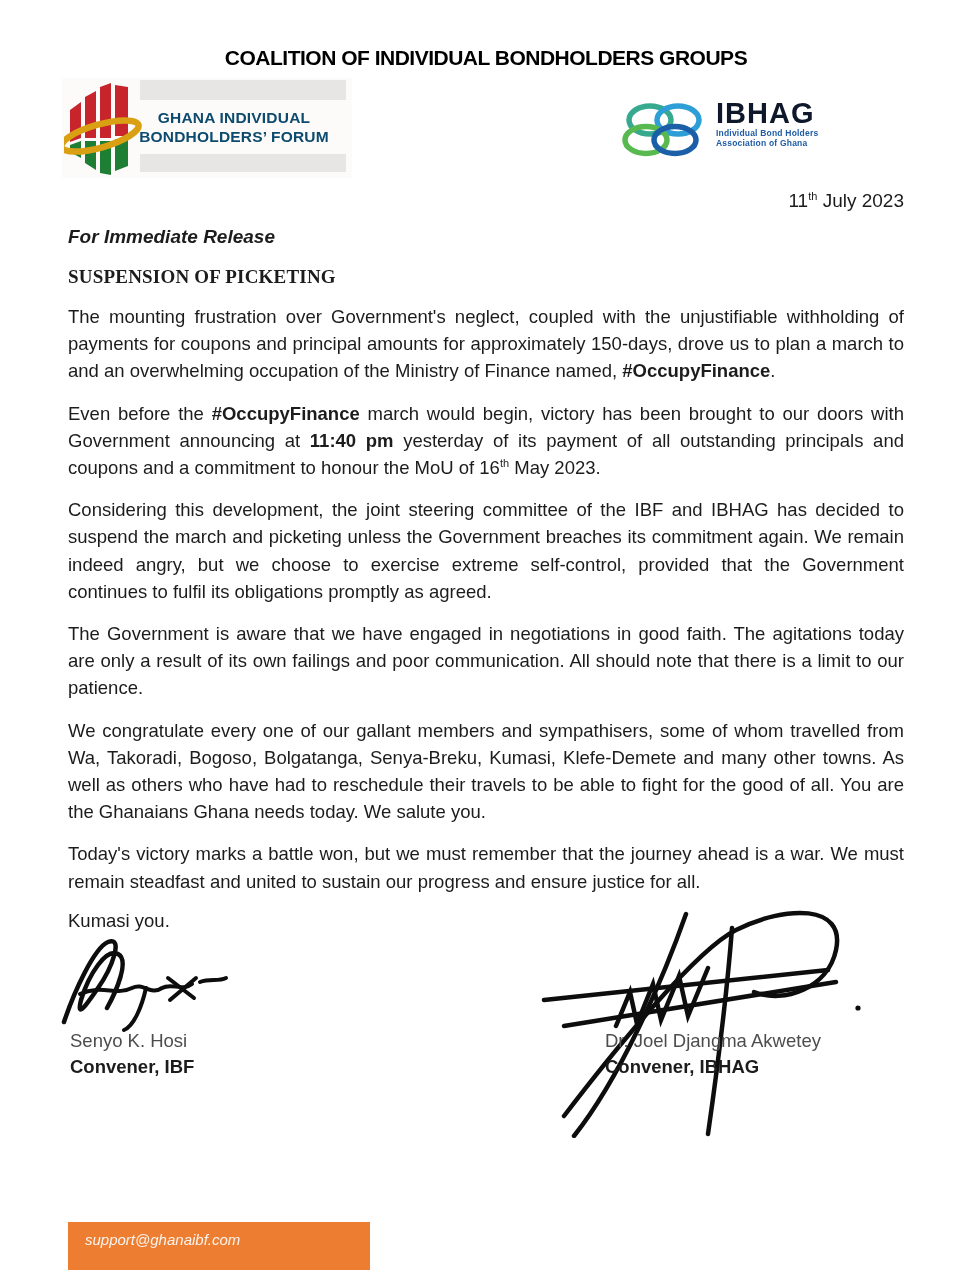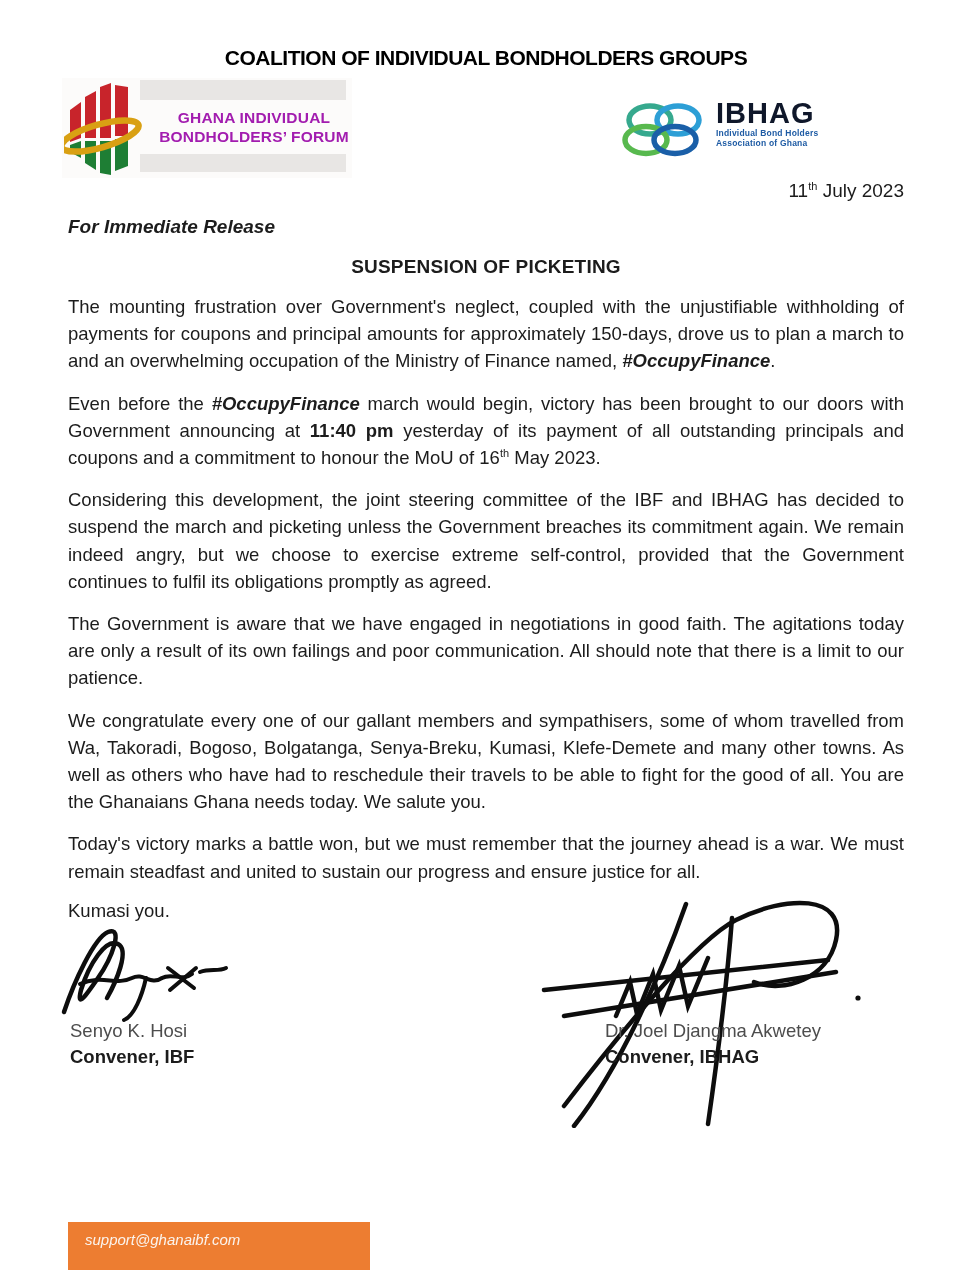--- a/index.html
+++ b/index.html
@@ -24,42 +24,42 @@
     white-space:nowrap;
   }
   
   .logos-row{position:relative;height:102px;margin-top:8px;}
   .gibf-logo{position:absolute;left:-6px;top:0;width:290px;height:100px;background:#fcfbfa;}
   .gray-band{position:absolute;background:#e8e6e4;left:78px;width:206px;height:20px;}
   .gray-band.top{top:2px;}
   .gray-band.bottom{top:76px;height:18px;}
   .gibf-mark{position:absolute;left:2px;top:0;}
   .gibf-text{
-    position:absolute;left:92px;top:30px;width:200px;
-    text-align:center;font-weight:800;color:#a21caf;
+    position:absolute;left:72px;top:30px;width:200px;
+    text-align:center;font-weight:800;color:#0c4a6e;
     font-size:15.5px;line-height:19px;letter-spacing:0.2px;
   }
   .ibhag-logo{position:absolute;left:552px;top:22px;width:300px;height:62px;}
   .ibhag-rings{position:absolute;left:0;top:0;}
   .ibhag-text{position:absolute;left:96px;top:-2px;color:#2b6a9e;}
   .ibhag-acronym{font-size:29px;font-weight:700;letter-spacing:1px;line-height:30px;color:#0f172a;}
   .ibhag-sub{font-size:8.5px;font-weight:700;line-height:10px;color:#1e5ba4;letter-spacing:0.2px;}
   
-  .date-line{text-align:right;font-size:19px;}
+  .date-line{text-align:right;font-size:19px;margin-top:10px;}
   .release-line{font-size:19px;font-weight:700;font-style:italic;margin-top:14px;}
-  .subject-line{text-align:center;font-size:19px;font-weight:700;margin-top:18px;letter-spacing:0.2px;}
+  .subject-line{font-size:19px;font-weight:700;margin-top:18px;letter-spacing:0.2px;font-family:Liberation Serif, serif;}
   sup{font-size:11px;vertical-align:super;line-height:0;}
   
   .para{
     margin:15px 0 0 0;
     font-size:18.5px;
     line-height:27.2px;
     text-align:justify;
   }
-  .bi{font-weight:700;font-style:italic;}
+  .bi{font-weight:700;}
   .b{font-weight:700;}
   .thanks{margin-top:15px;font-size:18.5px;}
   
   .sig-section{position:relative;height:245px;}
   .sig-svg{position:absolute;pointer-events:none;}
   .sig-left{left:-18px;top:2px;}
   .sig-right{left:468px;top:-34px;}
   .sign-block{position:absolute;top:96px;font-size:18.5px;line-height:26px;}
   .sign-block .sig-name{color:#4d4d4d;}
   .sign-block .sig-role{color:#1c1c1c;font-weight:700;}

